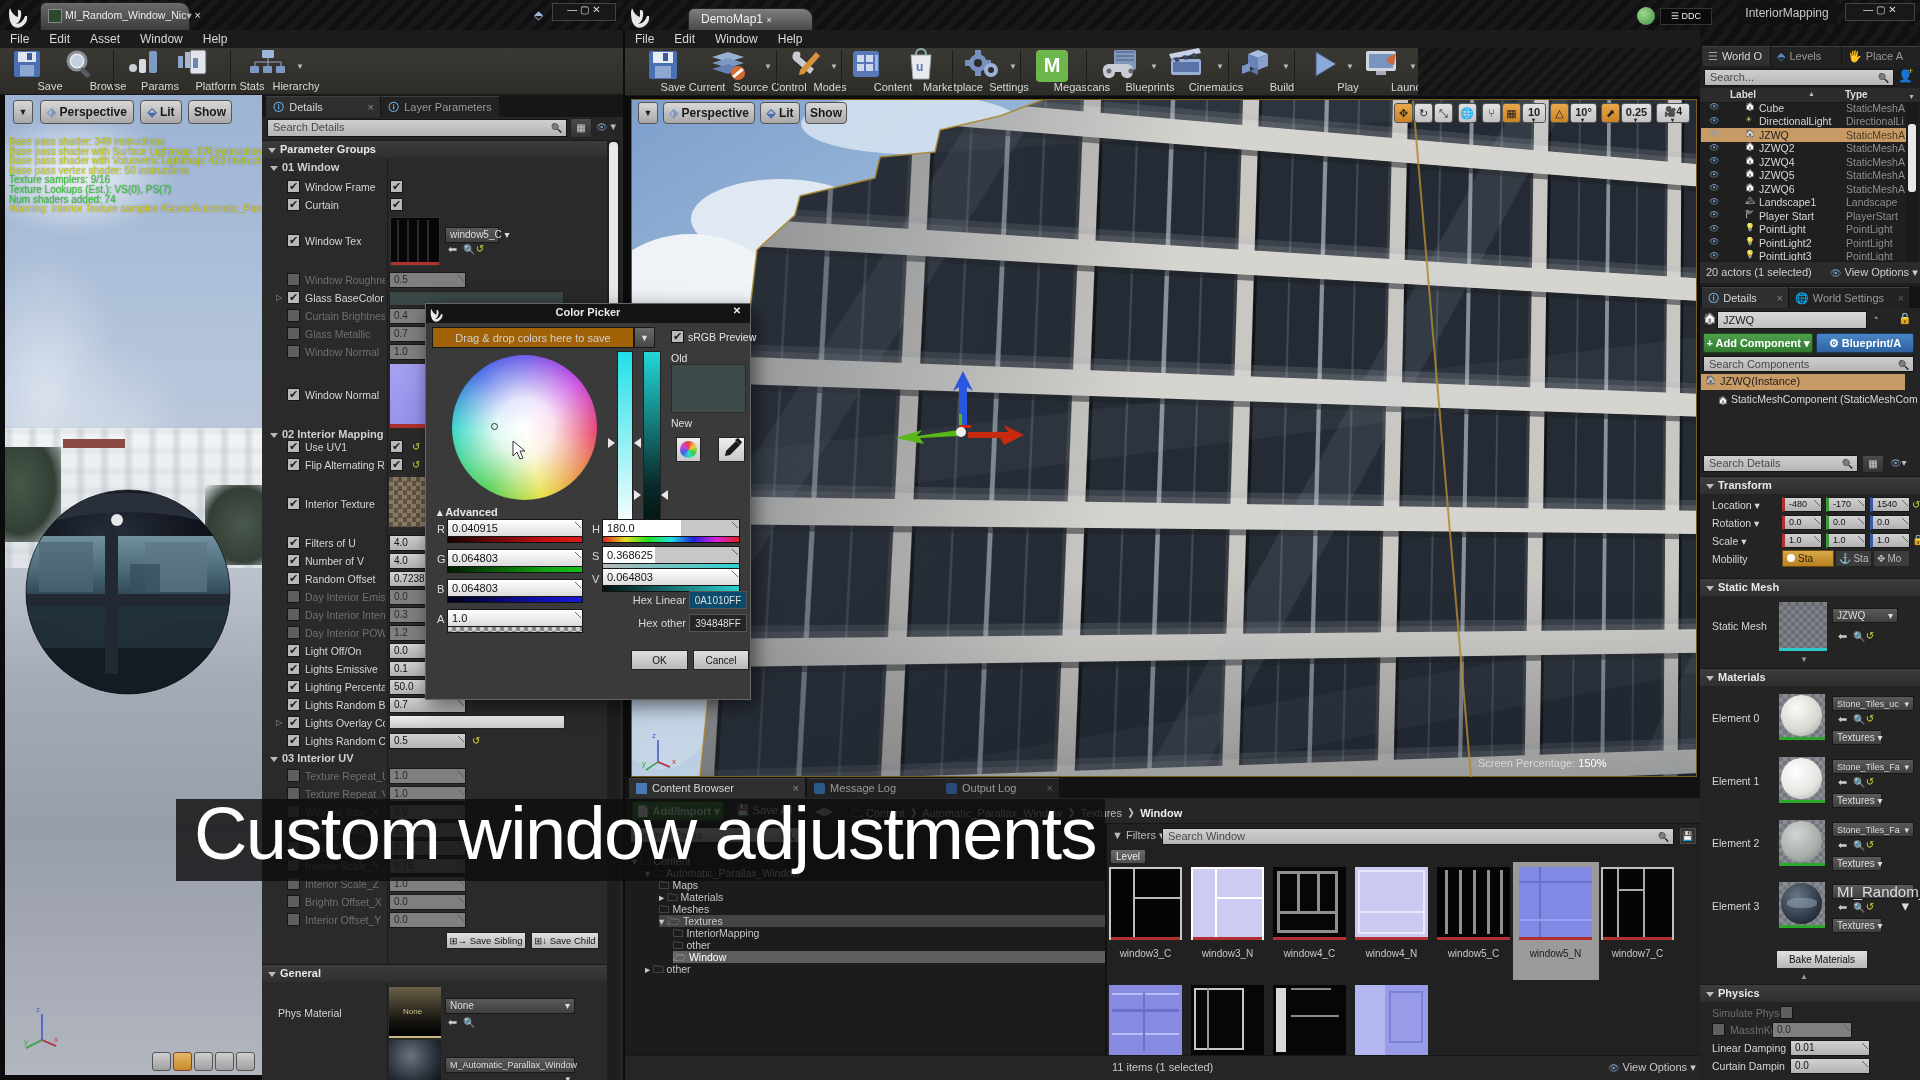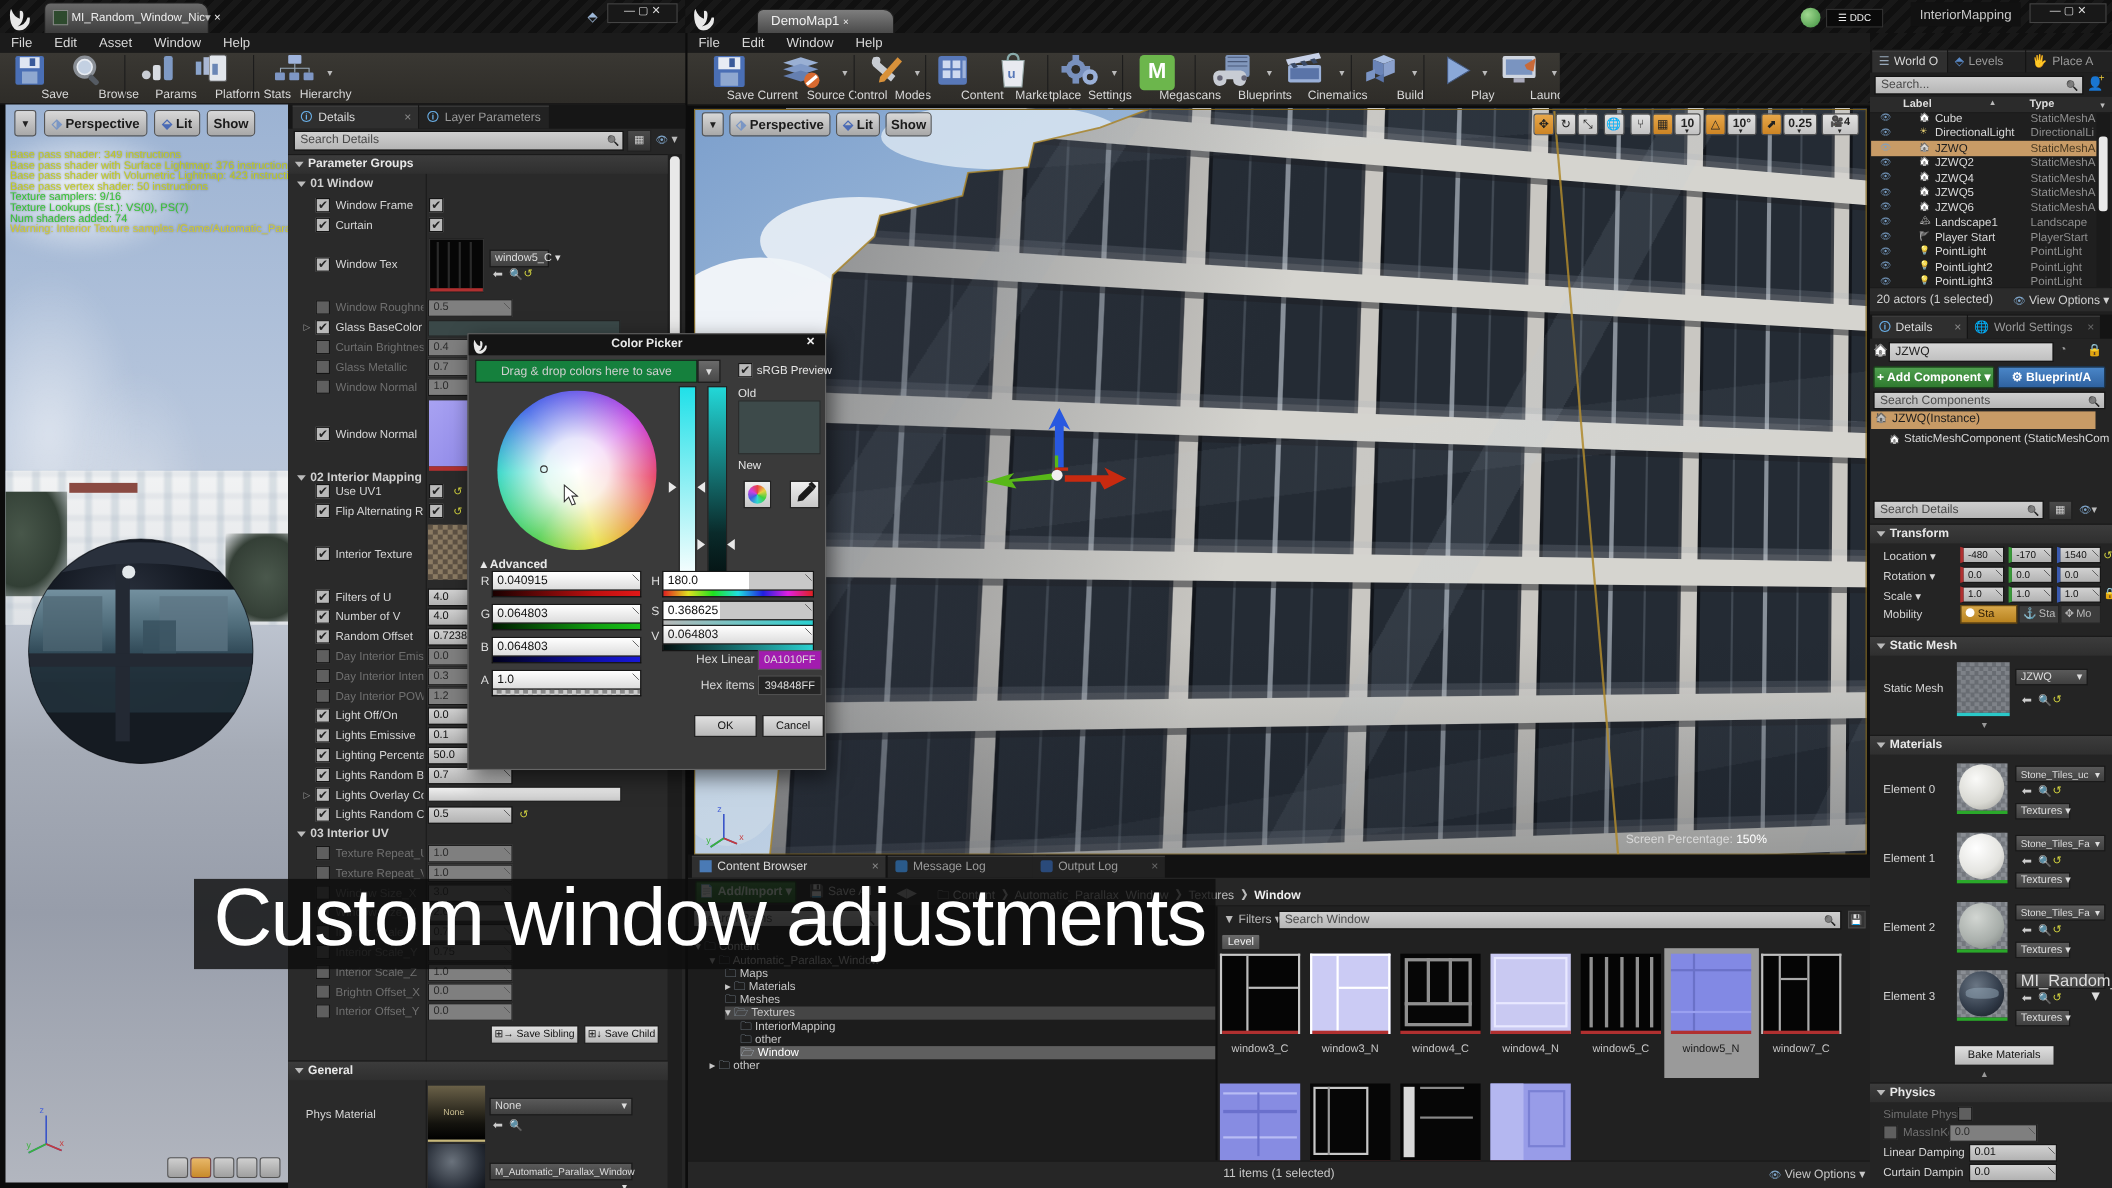--- a/index.html
+++ b/index.html
@@ -824,21 +824,21 @@
 </div>
 
 <div id="cpicker">
 <div class="a" style="left:425px;top:303px;width:326px;height:397px;background:#3a3a3a;border:1px solid #666;box-shadow:4px 6px 18px rgba(0,0,0,.55)"></div>
 <div class="a" style="left:426px;top:304px;width:324px;height:19px;background:#141414"></div>
 <svg class="a" style="left:430px;top:306px" width="17" height="16" viewBox="0 0 26 24">
       <path d="M2 4 q3 8 8 9 l0 -7 q4 -1 3 6 q-1 6 -5 8 q7 -1 9 -8 l2 0 q1 7 -6 11 q-8 3 -11 -6 q-2 -8 0 -13z" fill="#e8e8e8"></path>
     </svg>
 <div class="a" style="left:426px;top:306px;width:324px;height:16px;text-align:center;color:#e8e8e8;font-size:11px;font-weight:bold">Color Picker</div>
 <div class="a" style="left:728px;top:305px;width:18px;height:15px;color:#eee;font-size:10px;text-align:center;font-weight:bold">✕</div>
-<div class="a" style="left:432px;top:327px;width:202px;height:21px;background:#15803d;border:1px solid #191919;color:#cfcfcf;font-size:11px;text-align:center;line-height:20px">Drag &amp; drop colors here to save</div>
+<div class="a" style="left:432px;top:327px;width:202px;height:21px;background:#a16207;border:1px solid #191919;color:#cfcfcf;font-size:11px;text-align:center;line-height:20px">Drag &amp; drop colors here to save</div>
 <div class="a" style="left:634px;top:327px;width:21px;height:21px;background:linear-gradient(#6a6a6a,#484848);border:1px solid #191919;color:#ddd;font-size:9px;text-align:center;line-height:20px">▼</div>
 <div class="chk" style="left:671px;top:330px"></div>
     <div class="lab" style="left:688px;top:331px;color:#e4e4e4">sRGB Preview</div>
 <div class="lab" style="left:671px;top:352px;color:#e4e4e4">Old</div>
 <div class="a" style="left:671px;top:364px;width:75px;height:49px;background:#3d4a4a;border:1px solid #2a2a2a"></div>
 <div class="lab" style="left:671px;top:417px;color:#e4e4e4">New</div>
 <div class="a" style="left:676px;top:437px;width:25px;height:25px;background:linear-gradient(#efefef,#c8c8c8);border:1px solid #222">
       <span style="position:absolute;left:3px;top:3px;width:17px;height:17px;border-radius:50%;background:conic-gradient(#e84040,#e8d040,#40d040,#30d8d0,#4060e0,#d040e0,#e84040)"></span>
     </div>
 <div class="a" style="left:718px;top:437px;width:27px;height:25px;background:linear-gradient(#efefef,#c8c8c8);border:1px solid #222"><svg width="25" height="23">
@@ -874,21 +874,21 @@
 <div class="spin" style="left:602px;top:519px;width:138px;height:18px;background:linear-gradient(90deg,#fff 0 57%,#c8c8c8 57%);line-height:16px;font-size:11px">180.0</div>
 <div class="a" style="left:602px;top:537px;width:138px;height:6px;background:linear-gradient(90deg,#e02020,#e0e020,#20e020,#20e0e0,#2020e0,#e020e0,#e02020);border:1px solid #111;border-top:none"></div>
 <div class="a" style="left:592px;top:550px;color:#ddd;font-size:11px">S</div>
 <div class="spin" style="left:602px;top:546px;width:138px;height:18px;background:linear-gradient(90deg,#fff 0 38%,#c8c8c8 38%);line-height:16px;font-size:11px">0.368625</div>
 <div class="a" style="left:602px;top:564px;width:138px;height:6px;background:linear-gradient(90deg,#b8b8b8,#2ad0d0);border:1px solid #111;border-top:none"></div>
 <div class="a" style="left:592px;top:573px;color:#ddd;font-size:11px">V</div>
 <div class="spin" style="left:602px;top:568px;width:138px;height:18px;background:linear-gradient(#fff,#dcdcdc);line-height:16px;font-size:11px">0.064803</div>
 <div class="a" style="left:602px;top:586px;width:138px;height:6px;background:linear-gradient(90deg,#041010,#2ad0d0);border:1px solid #111;border-top:none"></div>
 </div>
 <div class="a" style="left:600px;top:594px;width:86px;text-align:right;color:#d8d8d8;font-size:11px">Hex Linear</div>
-<div class="a" style="left:689px;top:591px;width:58px;height:18px;background:#a21caf;border:1px solid #555;color:#ddd;font-size:10px;text-align:center;line-height:17px">0A1010FF</div>
-<div class="a" style="left:600px;top:617px;width:86px;text-align:right;color:#d8d8d8;font-size:11px">Hex items</div>
+<div class="a" style="left:689px;top:591px;width:58px;height:18px;background:#0c4a6e;border:1px solid #555;color:#ddd;font-size:10px;text-align:center;line-height:17px">0A1010FF</div>
+<div class="a" style="left:600px;top:617px;width:86px;text-align:right;color:#d8d8d8;font-size:11px">Hex other</div>
 <div class="a" style="left:689px;top:614px;width:58px;height:18px;background:#252525;border:1px solid #555;color:#ddd;font-size:10px;text-align:center;line-height:17px">394848FF</div>
 <div class="gbtn" style="left:631px;top:650px;width:57px;height:20px;line-height:19px">OK</div>
 <div class="gbtn" style="left:693px;top:650px;width:56px;height:20px;line-height:19px">Cancel</div>
 </div>
 
 <div class="a" style="left:176px;top:799px;width:929px;height:82px;background:rgba(12,12,12,0.80)"></div>
 <div class="a" style="left:194px;top:791px;width:960px;height:100px;color:#fff;font-size:74px;font-weight:400;letter-spacing:-1.6px;white-space:nowrap">Custom window adjustments</div>
 
 </body></html>

